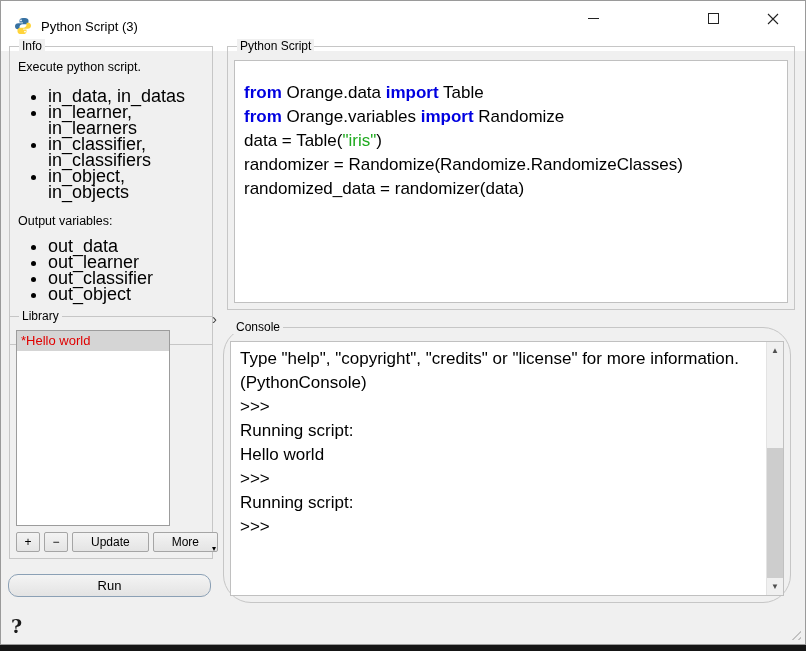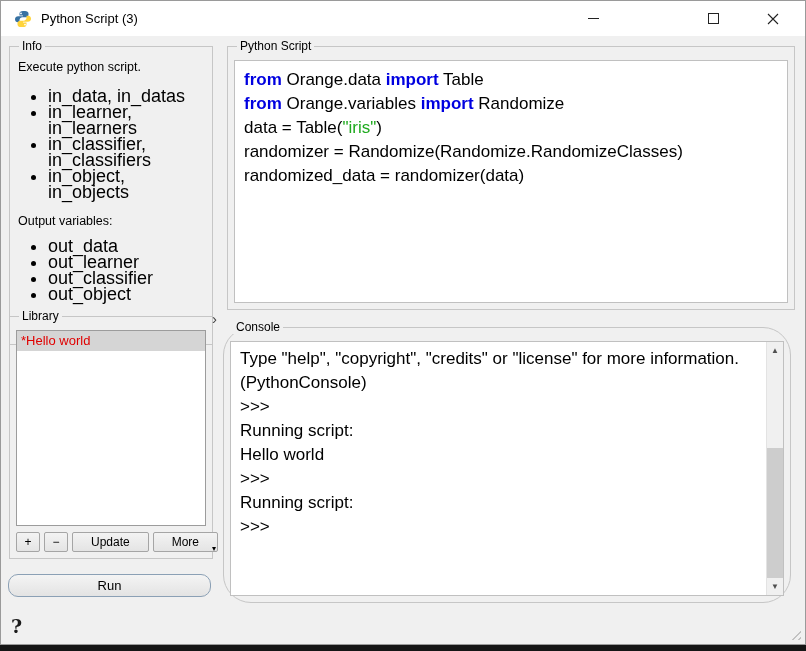--- a/index.html
+++ b/index.html
@@ -2,21 +2,21 @@
 <html style="--c-keyword: #0000e0; --c-string: #1faa1f; --c-libraryItem: #e00000;"><head>
 <meta charset="utf-8">
 <style>
   * { margin:0; padding:0; box-sizing:border-box; }
   html,body { width:806px; height:651px; }
   body { font-family:"Liberation Sans", sans-serif; background:#3a3a3a; position:relative; overflow:hidden; }
 
   .window { position:absolute; left:0; top:0; width:806px; height:645px; background:#f0f0f0; border:1px solid #9a9a9a; }
 
   
-  .titlebar { position:absolute; left:0; top:0; right:0; height:35px; background:#ffffff; display:flex; align-items:center; padding-left:13px; }
+  .titlebar { position:absolute; left:0; top:0; right:0; height:50px; background:#ffffff; display:flex; align-items:center; padding-left:13px; }
   .app-icon { width:18px; height:18px; display:inline-flex; flex:none; }
   .title-text { margin-left:9px; font-size:13px; color:#000; }
   .wbtn { position:absolute; top:0; width:40px; height:35px; display:flex; align-items:center; justify-content:center; background:none; border:none; cursor:default; }
   .wbtn.min { right:192px; }
   .wbtn.max { right:72px; }
   .wbtn.close { right:12px; }
   .min-glyph { width:11px; height:1px; background:#222; }
   .max-glyph { width:11px; height:11px; border:1px solid #222; }
 
   
@@ -25,35 +25,35 @@
 
   
   .info-group { left:8px; top:45px; width:204px; height:299px; padding:13px 8px 0 8px; font-size:12.5px; color:#000; }
   .info-desc { margin-bottom:14px; }
   .info-heading { margin-bottom:10px; }
   .var-list { list-style:disc; margin:0 0 14px 30px; }
   .var-item { line-height:16px; font-size:18px; }
 
   
   .library-group { left:8px; top:315px; width:204px; height:243px; }
-  .lib-list { position:absolute; left:6px; top:13px; width:190px; height:196px; background:#fff; border:1px solid #9c9c9c; overflow:hidden; }
+  .lib-list { position:absolute; left:6px; top:13px; width:154px; height:196px; background:#fff; border:1px solid #9c9c9c; overflow:hidden; }
   .lib-item { font-size:13px; line-height:20px; padding:0 4px; color:var(--c-libraryItem,#e00000); cursor:default; }
   .lib-item.selected { background:#d5d5d5; }
   .lib-buttons { position:absolute; left:6px; top:215px; display:flex; gap:4px; }
   .sbtn { font-family:inherit; font-size:12px; height:20px; background:linear-gradient(#f3f3f3,#e4e4e4); border:1px solid #a5a5a5; border-radius:2px; padding:0 18px; position:relative; color:#000; }
   .sbtn.sq { width:24px; padding:0; }
   .more-arrow { position:absolute; right:1px; bottom:-2px; font-size:8px; line-height:8px; color:#000; }
 
   .splitter-chevron { position:absolute; left:211px; top:310px; font-size:15px; color:#444; line-height:15px; }
 
   .run-btn { position:absolute; left:7px; top:573px; width:203px; height:23px; font-family:inherit; font-size:13px; color:#000; background:linear-gradient(#f4f4f4,#e3e3e3); border:1px solid #8ba0b5; border-radius:10px; }
 
   
   .script-group { left:226px; top:45px; width:568px; height:264px; }
-  .editor { position:absolute; left:6px; top:13px; right:6px; bottom:6px; background:#fff; border:1px solid #c0c0c0; padding:7px 9px; font-size:17px; line-height:24px; overflow:hidden; }
+  .editor { position:absolute; left:6px; top:13px; right:6px; bottom:6px; background:#fff; border:1px solid #c0c0c0; padding:20px 9px; font-size:17px; line-height:24px; overflow:hidden; }
   .code-line { white-space:pre-wrap; color:#000; }
   .tok-keyword { color:var(--c-keyword,#0000e0); font-weight:bold; }
   .tok-string { color:var(--c-string,#1faa1f); }
   .tok-plain { color:#000; }
 
   
   .console-group { left:222px; top:326px; width:568px; height:276px;border-radius:28px; }
   .console-box { position:absolute; left:6px; top:13px; right:6px; bottom:6px; background:#fff; border:1px solid #c0c0c0; overflow:hidden; }
   .console-text { position:absolute; left:0; top:0; right:17px; bottom:0; padding:5px 9px; font-size:17px; line-height:24px; overflow:hidden; }
   .console-line { white-space:pre-wrap; min-height:24px; color:#000; }

